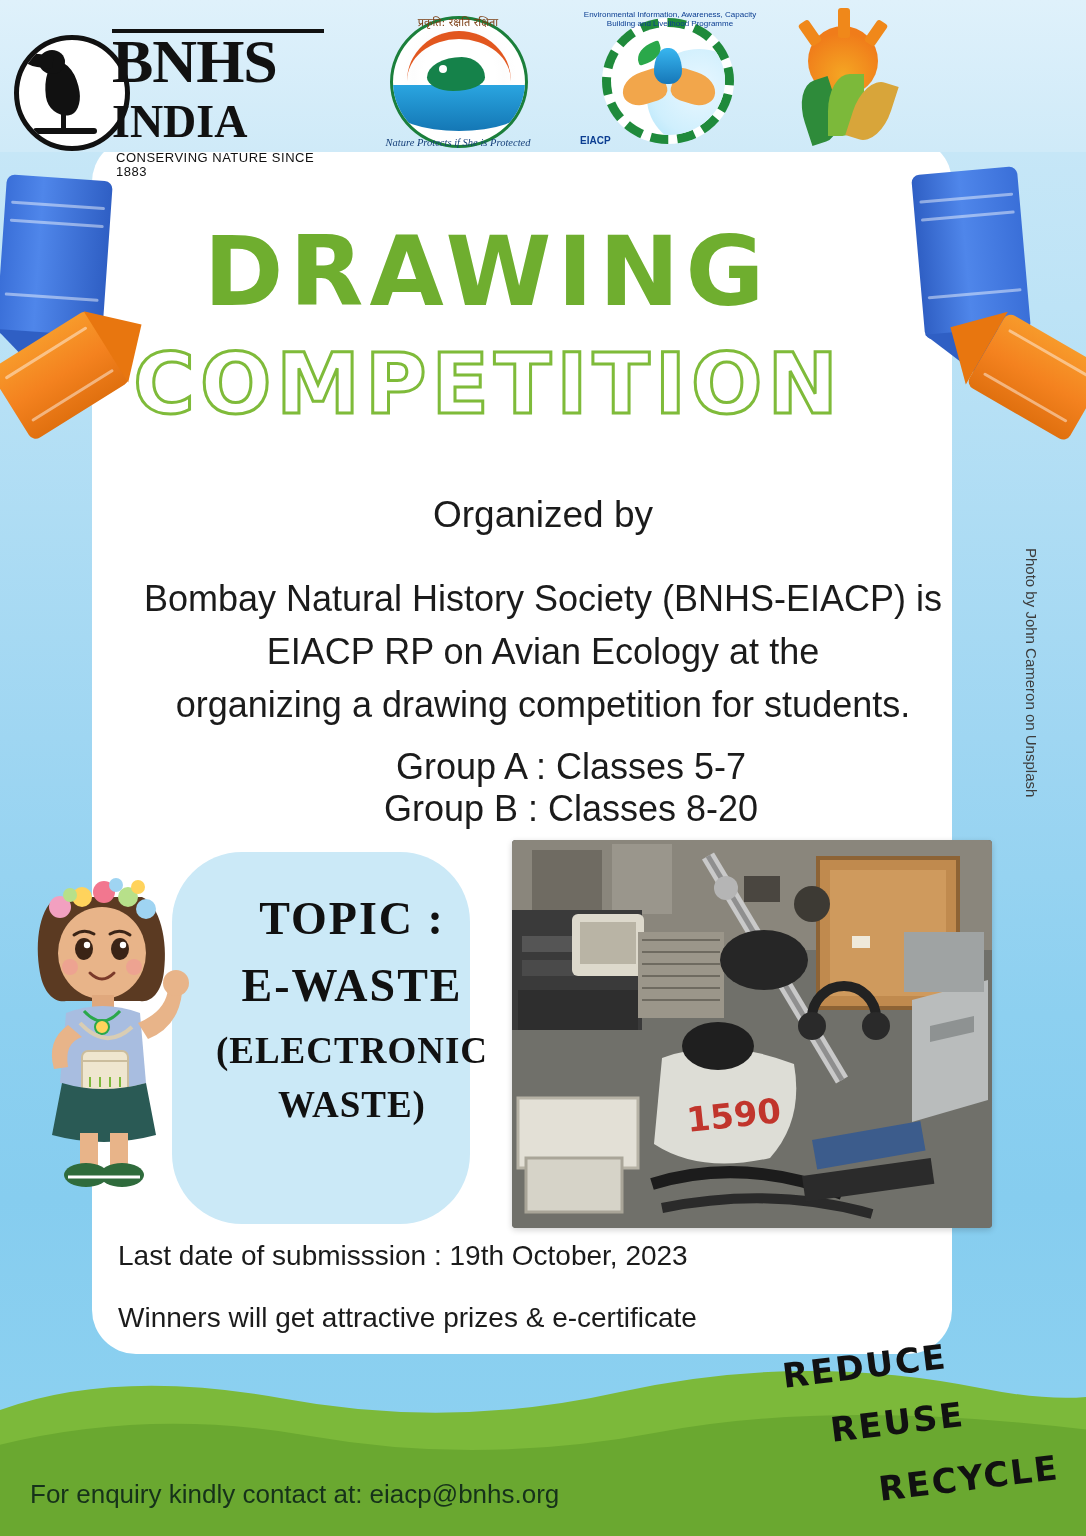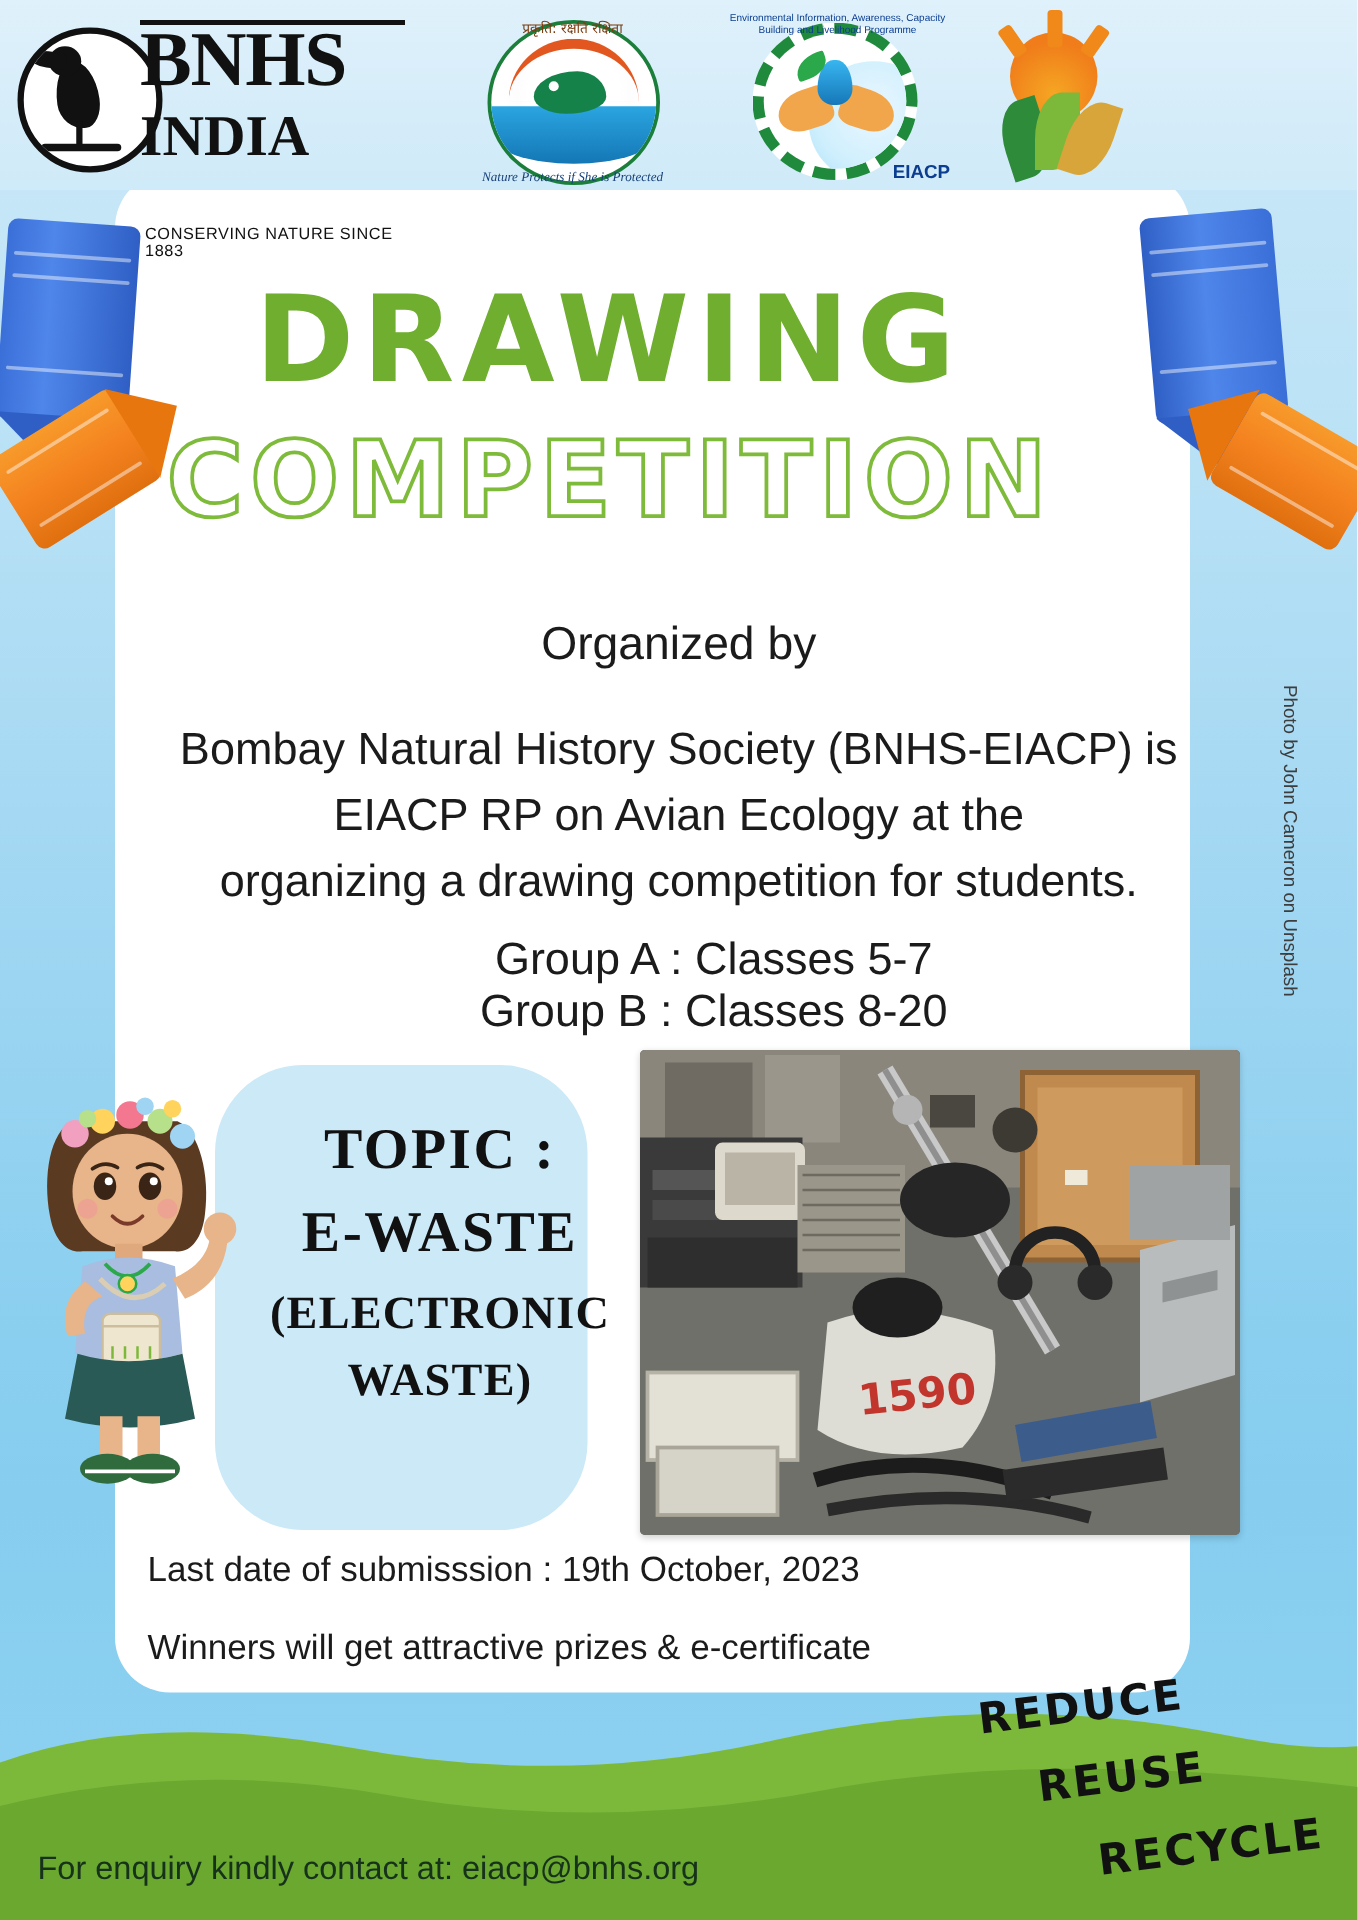--- a/index.html
+++ b/index.html
@@ -30,21 +30,21 @@
     height: 152px;
     display: flex;
     align-items: center;
     z-index: 12;
     background: linear-gradient(180deg,#dff1fb 0%, #cfeaf8 100%);
   }
 
   
   .bnhs {
     position: absolute;
-    left: 8px; top: 8px;
+    left: 8px; top: 21px;
     width: 320px; height: 128px;
   }
   .bnhs .circle {
     position: absolute;
     left: 6px; top: 14px;
     width: 106px; height: 106px;
     border-radius: 50%;
     border: 5px solid #111;
     background: #fff;
     overflow: hidden;
@@ -109,21 +109,20 @@
   }
   .bnhs-text .b3 {
     display: inline-block;
     font-size: 13px;
     line-height: 14px;
     color: #111;
     vertical-align: top;
     padding-left: 4px;
     padding-top: 6px;
     letter-spacing: .5px;
-    margin-top: 42px;
   }
   .bnhs-rule {
     position: absolute;
     left: 104px; top: 8px;
     width: 212px; height: 4px;
     background: #111;
   }
 
   
   .emblem2 {
@@ -250,22 +249,22 @@
     text-align: center;
     font-size: 8px;
     color: #0b3d91;
     font-family: "Liberation Sans", sans-serif;
     line-height: 9px;
   }
   .eiacp .txt-bottom {
     position: absolute;
     left: 0; bottom: 4px;
     width: 180px;
-    text-align: right;
-    font-size: 15px;
+    text-align: left;
+    font-size: 10px;
     font-weight: bold;
     color: #0b3d91;
   }
 
   
   .life {
     position: absolute;
     left: 800px; top: 16px;
     width: 280px; height: 128px;
   }

